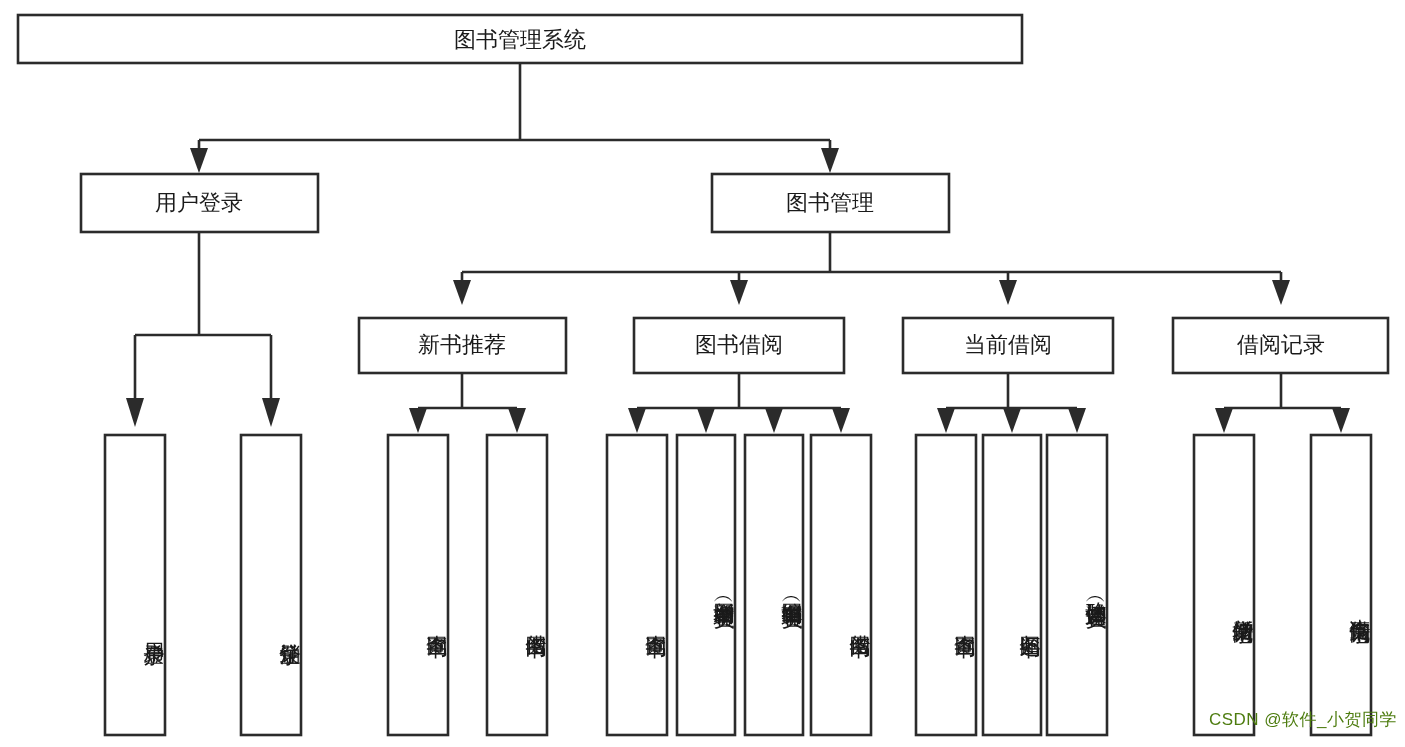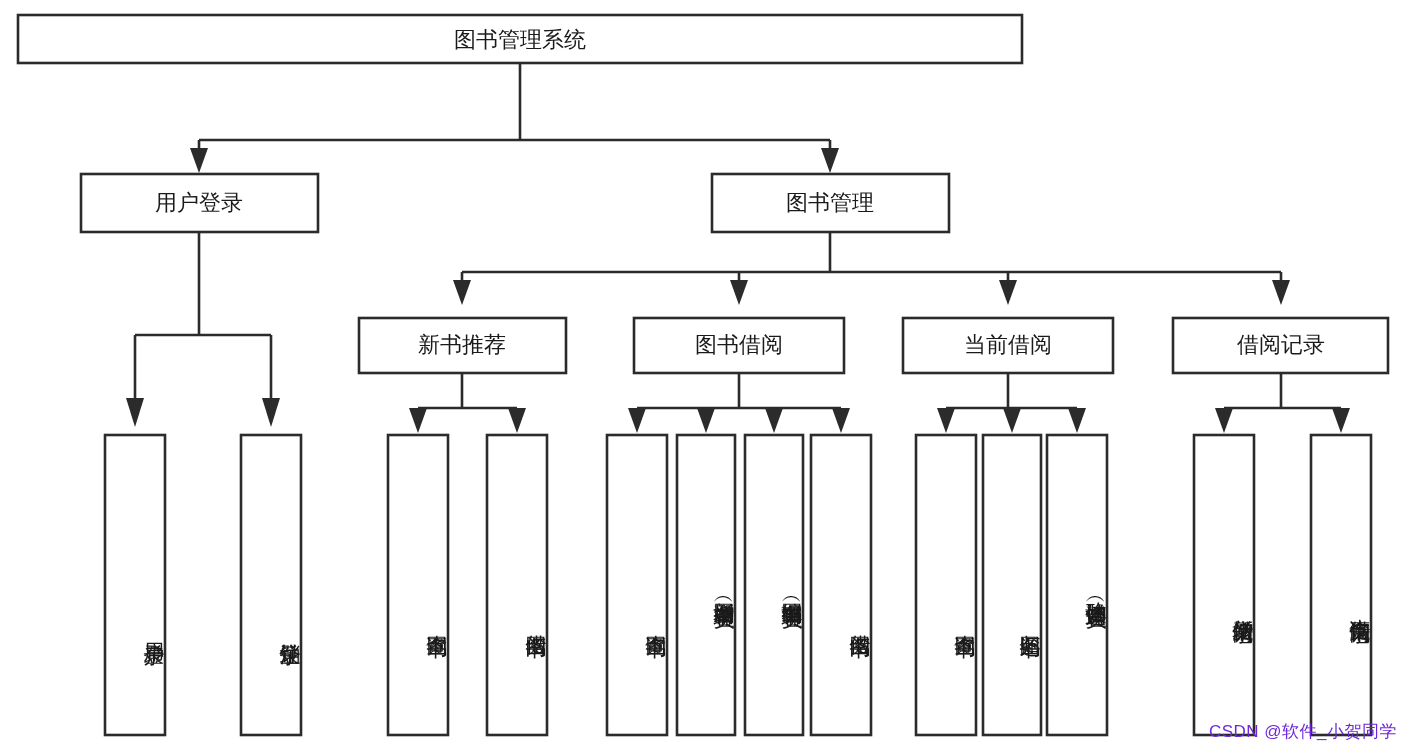--- a/index.html
+++ b/index.html
@@ -61,24 +61,24 @@
     text-align: center;
     white-space: nowrap;
     display: flex;
     align-items: flex-start;
     justify-content: center;
     pointer-events: none;
   }
   .watermark {
     position: absolute;
     right: 8px;
-    bottom: 4px;
+    bottom: 16px;
     font-family: "Liberation Sans", "DejaVu Sans", sans-serif;
     font-size: 17px;
-    color: #6d28d9;
+    color: #4d7c0f;
     white-space: nowrap;
     letter-spacing: 0.5px;
   }
 </style>
 </head>
 <body>
 
 <div id="diagram-root">
 
   <svg id="flow-svg" viewBox="0 0 1405 747">

